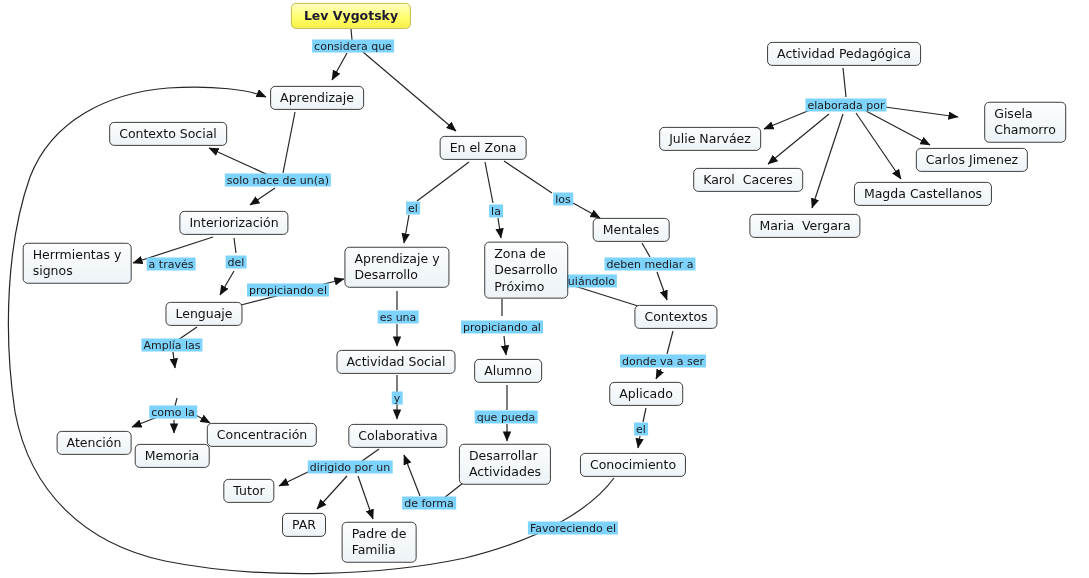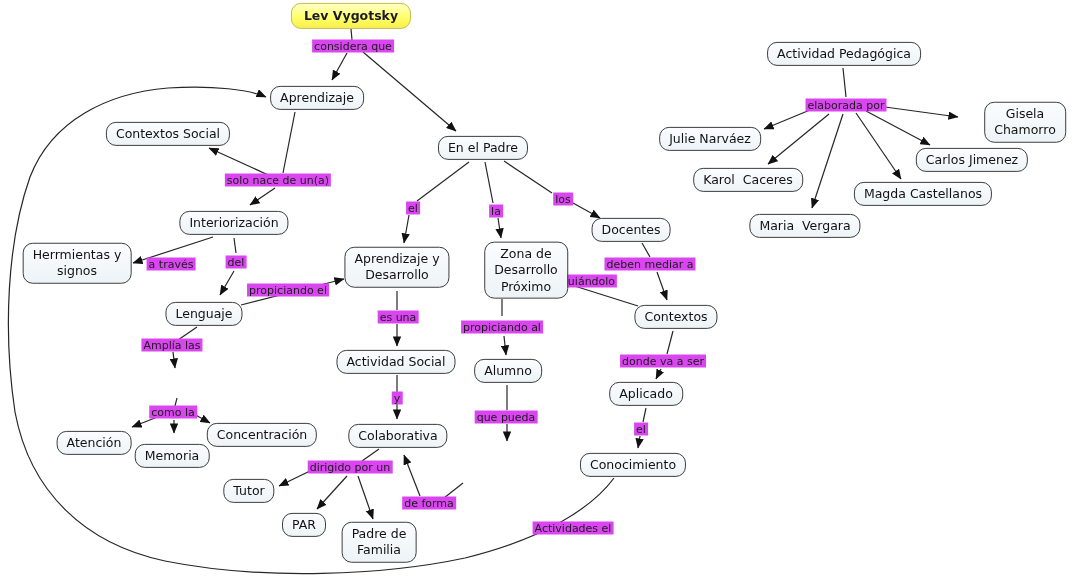--- a/index.html
+++ b/index.html
@@ -9,42 +9,41 @@
     background:#ffffff;
     font-family:"DejaVu Sans", sans-serif;
     overflow:hidden;
   }
   #edges{position:absolute;left:0;top:0;z-index:1;}
   .node{
     position:absolute;
     transform:translate(-50%,-50%);
     background:linear-gradient(180deg,#fbfdfe 0%,#edf3f7 100%);
     border:1px solid #3c3c3c;
-    border-radius:10px;
+    border-radius:5px;
     padding:3px 9px;
     font-size:12.5px;
     line-height:1.3;
     color:#121212;
-    text-align:center;
     white-space:pre-wrap;
     z-index:3;
   }
   .node.root{
     background:linear-gradient(180deg,#ffffc4 0%,#ffff6e 55%,#f8ef46 100%);
     border:1px solid #c4ba45;
     font-weight:bold;
     color:#1a1a2e;
     padding:4px 12px;
   }
   .edge-label{
     position:absolute;
     transform:translate(-50%,-50%);
     font-size:11px;
     color:#1c1c1c;
-    background:#d946ef;
+    background:#7dd3fc;
     padding:0 2px;
     white-space:pre;
     z-index:2;
   }
 </style>
 </head>
 <body>
 
 <div id="canvas">
 
@@ -122,47 +121,49 @@
   <span class="edge-label" style="left:563px;top:199px">los</span>
   <span class="edge-label" style="left:502px;top:327px">propiciando al</span>
   <span class="edge-label" style="left:506px;top:417px">que pueda</span>
   <span class="edge-label" style="left:397px;top:398px">y</span>
   <span class="edge-label" style="left:350px;top:467px">dirigido por un</span>
   <span class="edge-label" style="left:429px;top:503px">de forma</span>
   <span class="edge-label" style="left:650px;top:264px">deben mediar a</span>
   <span class="edge-label" style="left:588px;top:281px">guiándolo</span>
   <span class="edge-label" style="left:663px;top:361px">donde va a ser</span>
   <span class="edge-label" style="left:641px;top:429px">el</span>
-  <span class="edge-label" style="left:573px;top:528px">Actividades el</span>
+  <span class="edge-label" style="left:573px;top:528px">Favoreciendo el</span>
   <span class="edge-label" style="left:846px;top:105px">elaborada por</span>
 
   <div class="node root" style="left:351px;top:16px">Lev Vygotsky</div>
   <div class="node" style="left:317px;top:98px">Aprendizaje</div>
-  <div class="node" style="left:168px;top:134px">Contextos Social</div>
+  <div class="node" style="left:168px;top:134px">Contexto Social</div>
   <div class="node" style="left:234px;top:223px">Interiorización</div>
   <div class="node" style="left:77px;top:263px">Herrmientas y
 signos</div>
   <div class="node" style="left:204px;top:314px">Lenguaje</div>
   <div class="node" style="left:397px;top:267px">Aprendizaje y
 Desarrollo</div>
   <div class="node" style="left:396px;top:362px">Actividad Social</div>
   <div class="node" style="left:398px;top:436px">Colaborativa</div>
   <div class="node" style="left:94px;top:443px">Atención</div>
   <div class="node" style="left:172px;top:456px">Memoria</div>
   <div class="node" style="left:262px;top:435px">Concentración</div>
   <div class="node" style="left:249px;top:491px">Tutor</div>
   <div class="node" style="left:304px;top:525px">PAR</div>
   <div class="node" style="left:379px;top:542px">Padre de
 Familia</div>
-  <div class="node" style="left:483px;top:148px">En el Padre</div>
+  <div class="node" style="left:483px;top:148px">En el Zona</div>
   <div class="node" style="left:526px;top:270px">Zona de
 Desarrollo
 Próximo</div>
   <div class="node" style="left:508px;top:371px">Alumno</div>
-  <div class="node" style="left:631px;top:230px">Docentes</div>
+  <div class="node" style="left:505px;top:464px">Desarrollar
+Actividades</div>
+  <div class="node" style="left:631px;top:230px">Mentales</div>
   <div class="node" style="left:676px;top:317px">Contextos</div>
   <div class="node" style="left:646px;top:394px">Aplicado</div>
   <div class="node" style="left:633px;top:465px">Conocimiento</div>
   <div class="node" style="left:844px;top:54px">Actividad Pedagógica</div>
   <div class="node" style="left:710px;top:139px">Julie Narváez</div>
   <div class="node" style="left:748px;top:180px">Karol  Caceres</div>
   <div class="node" style="left:805px;top:226px">Maria  Vergara</div>
   <div class="node" style="left:972px;top:160px">Carlos Jimenez</div>
   <div class="node" style="left:923px;top:194px">Magda Castellanos</div>
   <div class="node" style="left:1025px;top:122px">Gisela Chamorro</div>

